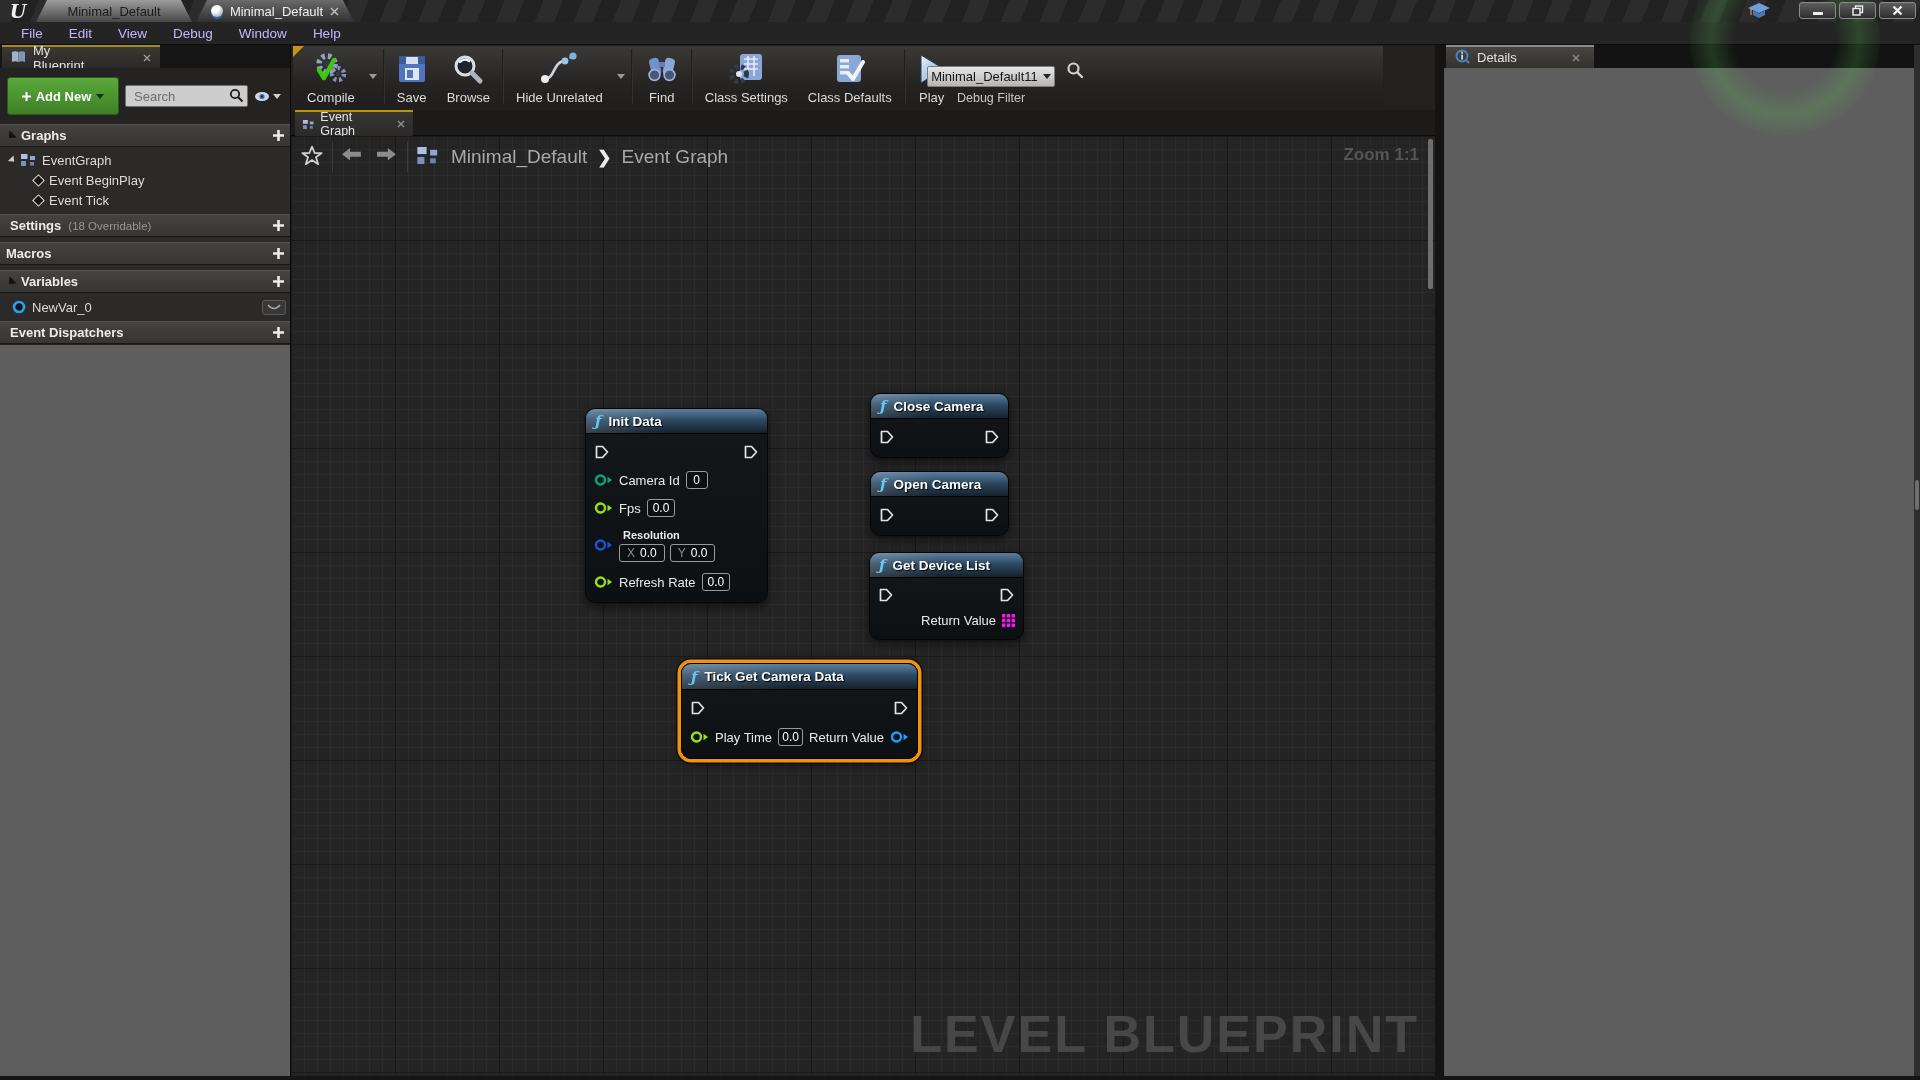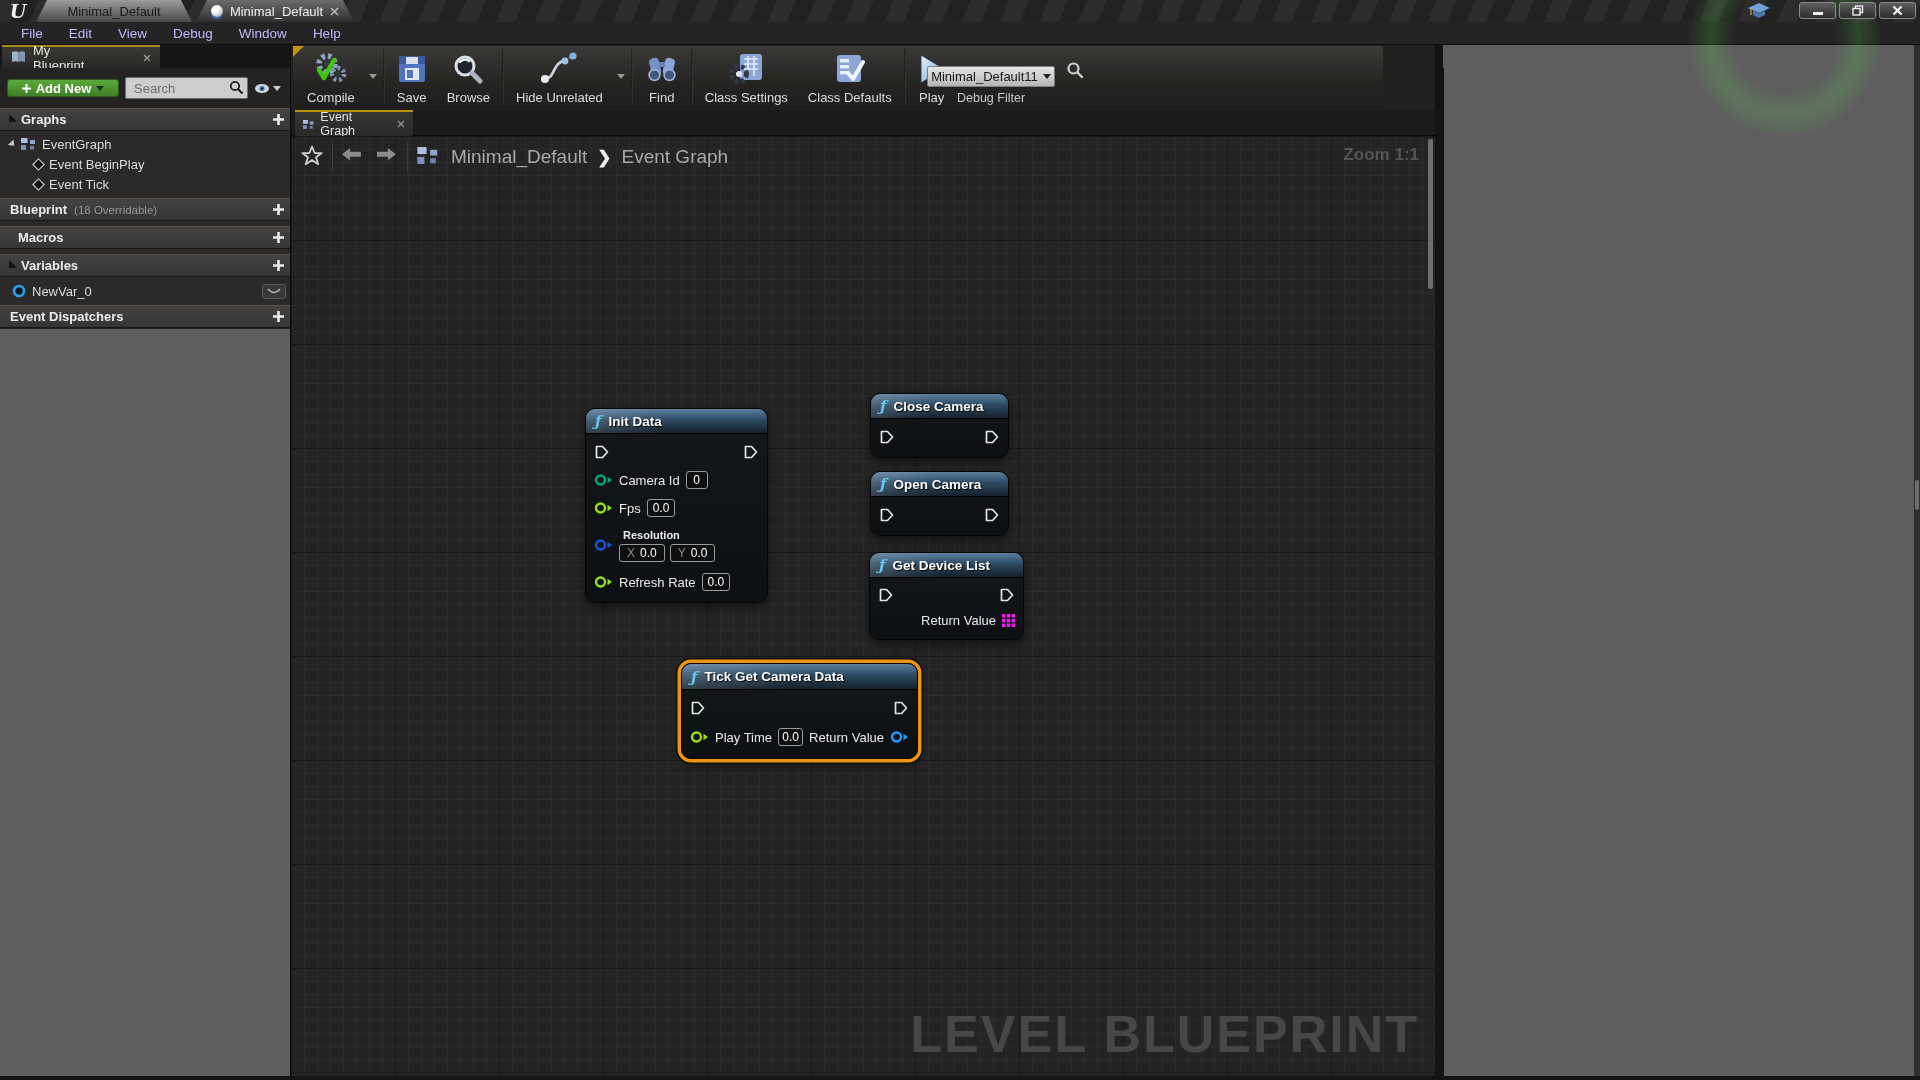--- a/index.html
+++ b/index.html
@@ -39,21 +39,21 @@
   
   #leftpanel { position:absolute; left:0; top:45px; width:290px; height:1031px; background:#5e5e5e; }
   #left-tabstrip { position:absolute; left:0; top:0; width:290px; height:23px; background:#161616; }
   .dock-tab { position:absolute; top:0; height:23px; display:flex; align-items:center; gap:7px;
     padding:0 9px; font-size:13px; color:#e2e2e2; background:linear-gradient(#3a3835,#2a2927);
     border-top:2px solid #a8891e; }
   #myblueprint-tab { left:2px; width:158px; }
   #left-body { position:absolute; left:0; top:23px; width:290px; bottom:0; background:#5e5e5e; }
   #left-dark { background:#242321; padding:0 0 1px 0; }
   #addnew-row { display:flex; align-items:center; gap:6px; padding:9px 7px 9px 7px; }
-  #addnew-btn { width:112px; height:18px; border-radius:3px; border:1px solid #2c5a1b;
+  #addnew-btn { width:112px; height:38px; border-radius:3px; border:1px solid #2c5a1b;
     background:linear-gradient(#5aa93c,#3f7f26); color:#fff; font-weight:bold; font-size:13px;
     display:flex; align-items:center; justify-content:center; gap:5px; }
   #search-box { position:relative; flex:1; height:22px; }
   #search-input { width:100%; height:22px; border:1px solid #6f6f6f; border-radius:2px; background:#cdcdcd;
     font-size:13px; color:#3a3a3a; padding:0 24px 0 8px; outline:none; font-family:"Liberation Sans",sans-serif; }
   #search-input::placeholder { color:#6d6d6d; }
   #search-mag { position:absolute; right:4px; top:3px; }
   #eye-group { display:flex; align-items:center; gap:3px; padding-right:2px; }
   .tri-down { width:0; height:0; border-left:4px solid transparent; border-right:4px solid transparent;
     border-top:5px solid #cfcfcf; }
@@ -290,32 +290,32 @@
             <span class="diamond"></span>
             <span>Event BeginPlay</span>
           </div>
           <div class="bp-row" style="padding-left:34px">
             <span class="diamond"></span>
             <span>Event Tick</span>
           </div>
         </div>
 
         <div class="sec-header">
-          <span class="sec-title" style="margin-left:4px">Blueprint</span>
+          <span class="sec-title" style="margin-left:4px">Settings</span>
           <span class="sec-hint">(18 Overridable)</span>
           <span class="sec-add">
             <svg width="11" height="11" viewBox="0 0 11 11">
                 <path d="M4.2 0 h2.6 v4.2 H11 v2.6 H6.8 V11 H4.2 V6.8 H0 V4.2 h4.2 Z" fill="#ececec"></path>
               </svg>
           </span>
         </div>
         <div style="height:5px;background:#2b2a28"></div>
 
         <div class="sec-header">
-          <span class="sec-title" style="margin-left:12px">Macros</span>
+          <span class="sec-title" style="margin-left:0">Macros</span>
           <span class="sec-add">
             <svg width="11" height="11" viewBox="0 0 11 11">
                 <path d="M4.2 0 h2.6 v4.2 H11 v2.6 H6.8 V11 H4.2 V6.8 H0 V4.2 h4.2 Z" fill="#ececec"></path>
               </svg>
           </span>
         </div>
         <div style="height:5px;background:#2b2a28"></div>
 
         <div class="sec-header">
           <span class="expander"></span>
@@ -713,20 +713,38 @@
               </svg>
             </span>
           </span>
         </div>
       </div>
     </div>
   </div>
 
   <div id="right-splitter"></div>
   <div id="rightpanel">
+    <div id="right-tabstrip">
+      <div class="dock-tab" id="details-tab">
+        <span>
+          <svg width="15" height="15" viewBox="0 0 15 15">
+            <circle cx="7" cy="7" r="5.5" fill="none" stroke="#4a86c8" stroke-width="1.8"></circle>
+            <rect x="6.2" y="2.8" width="1.8" height="1.8" fill="#cfd9e6"></rect>
+            <rect x="6.2" y="5.6" width="1.8" height="5" fill="#cfd9e6"></rect>
+            <path d="M11 11 L14 14" stroke="#4a86c8" stroke-width="2"></path>
+          </svg>
+        </span>
+        <span>Details</span>
+        <span class="tab-close" style="margin-left:48px">
+          <svg width="8" height="8" viewBox="0 0 8 8">
+              <path d="M1 1 L7 7 M7 1 L1 7" stroke="#8a8a8a" stroke-width="1.4"></path>
+            </svg>
+        </span>
+      </div>
+    </div>
     <div id="right-body"></div>
   </div>
 
   <div id="win-edge">
     <div id="win-edge-handle"></div>
   </div>
   <div id="bottom-bar"></div>
 </div>
 
 </body></html>

